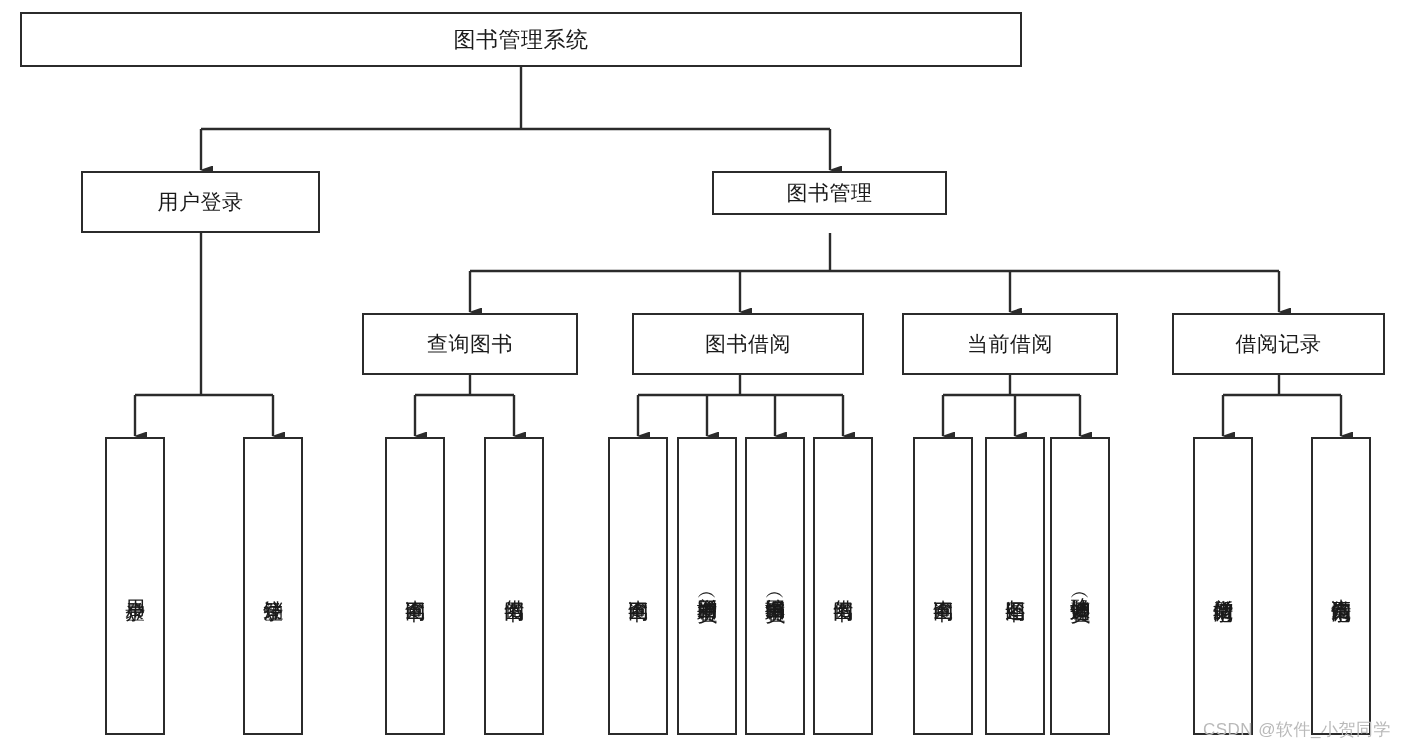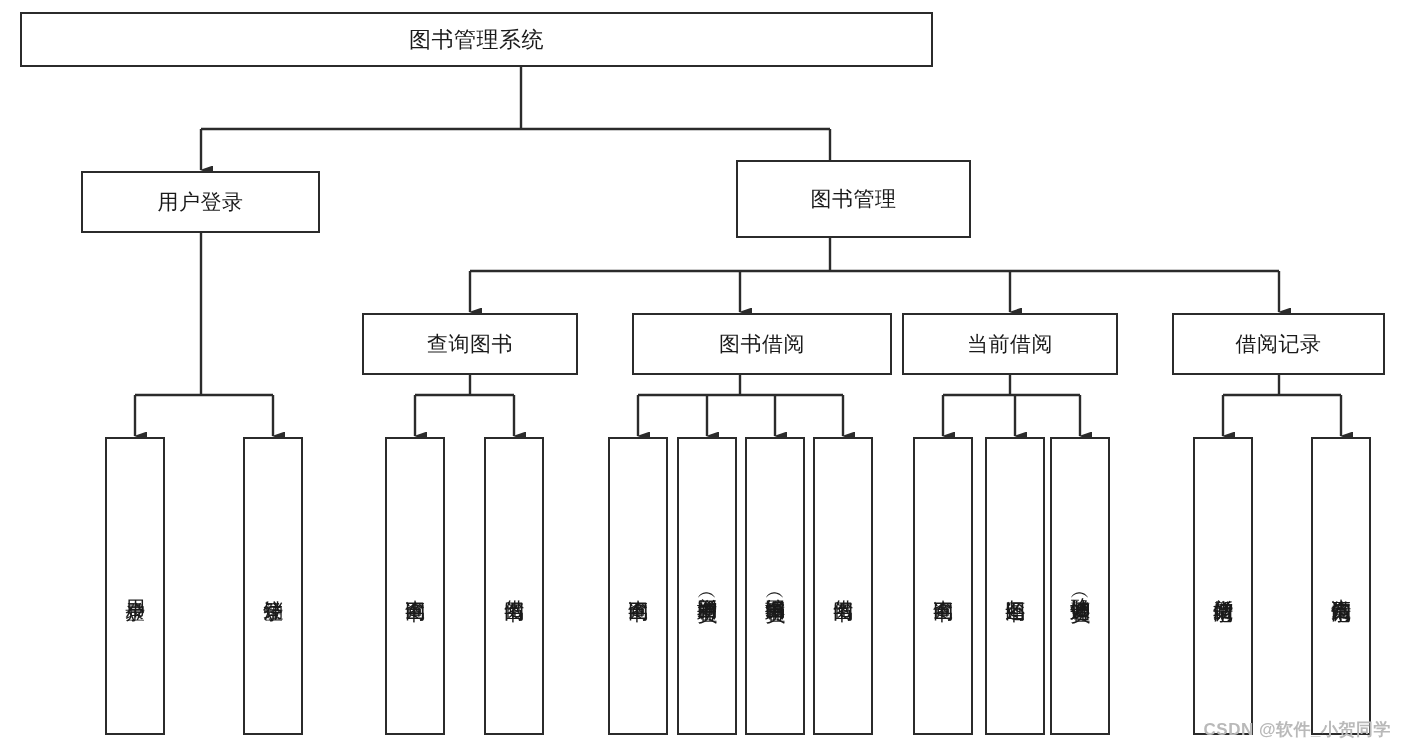--- a/index.html
+++ b/index.html
@@ -58,21 +58,20 @@
   .node.root .lbl { font-size: 22px; }
   #watermark {
     position: absolute;
     right: 14px;
     bottom: 6px;
     font-size: 17px;
     color: #b9b9b9;
     letter-spacing: 0.5px;
     white-space: nowrap;
     user-select: none;
-    font-weight: bold;
   }
 </style>
 </head>
 <body>
 
 <div id="canvas">
   <svg id="wires" viewBox="0 0 1405 747">
     <defs>
       <marker id="arrowhead" markerWidth="9" markerHeight="13" refX="4.5" refY="12" orient="auto" markerUnits="userSpaceOnUse">
         <path d="M 0 0 L 9 0 L 4.5 13 Z" fill="#2b2b2b"></path>
@@ -109,33 +108,33 @@
         <path d="M 1015 395 L 1015 436" marker-end="url(#arrowhead)"></path>
         <path d="M 1080 395 L 1080 436" marker-end="url(#arrowhead)"></path>
         <path d="M 1279 375 L 1279 395"></path>
         <path d="M 1223 395 L 1341 395"></path>
         <path d="M 1223 395 L 1223 436" marker-end="url(#arrowhead)"></path>
         <path d="M 1341 395 L 1341 436" marker-end="url(#arrowhead)"></path>
       </g>
   </svg>
 
   <div id="nodes-layer">
-      <div class="node root" style="left: 20px; top: 12px; width: 913px; height: 55px;">
+      <div class="node root" style="left: 20px; top: 12px; width: 1002px; height: 55px;">
         <span class="lbl">图书管理系统</span>
       </div>
       <div class="node" style="left: 81px; top: 171px; width: 239px; height: 62px;">
         <span class="lbl">用户登录</span>
       </div>
-      <div class="node" style="left: 712px; top: 160px; width: 235px; height: 78px; margin-left: 24px;">
+      <div class="node" style="left: 712px; top: 171px; width: 235px; height: 44px;">
         <span class="lbl">图书管理</span>
       </div>
       <div class="node" style="left: 362px; top: 313px; width: 216px; height: 62px;">
         <span class="lbl">查询图书</span>
       </div>
-      <div class="node" style="left: 632px; top: 313px; width: 260px; height: 62px;">
+      <div class="node" style="left: 632px; top: 313px; width: 232px; height: 62px;">
         <span class="lbl">图书借阅</span>
       </div>
       <div class="node" style="left: 902px; top: 313px; width: 216px; height: 62px; align-items: center;">
         <span class="lbl">当前借阅</span>
       </div>
       <div class="node" style="left: 1172px; top: 313px; width: 213px; height: 62px;">
         <span class="lbl">借阅记录</span>
       </div>
       <div class="node vert" style="left: 105px; top: 437px; width: 60px; height: 298px;">
         <span class="lbl">用户登录</span>

